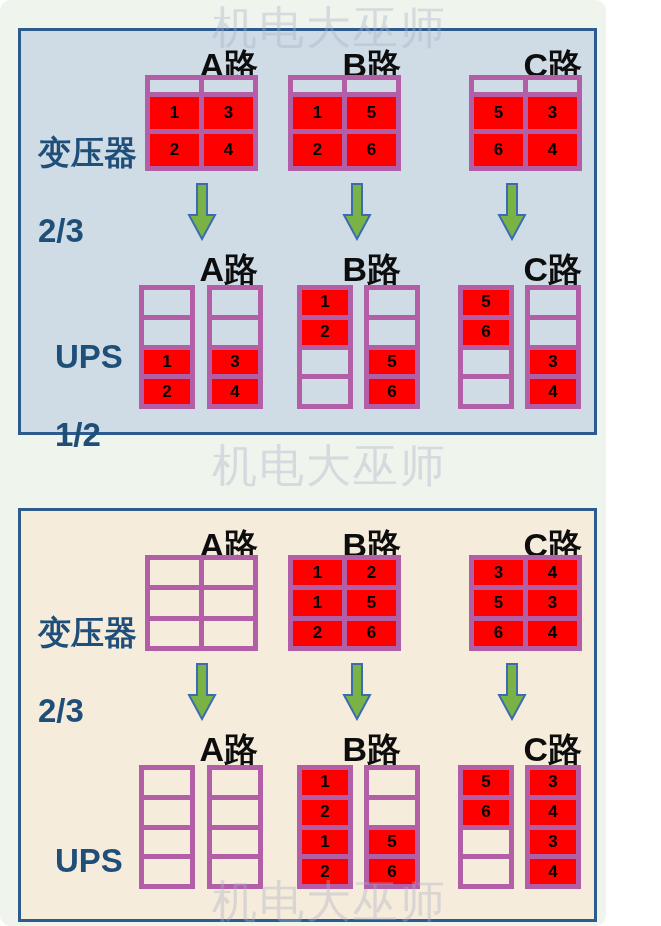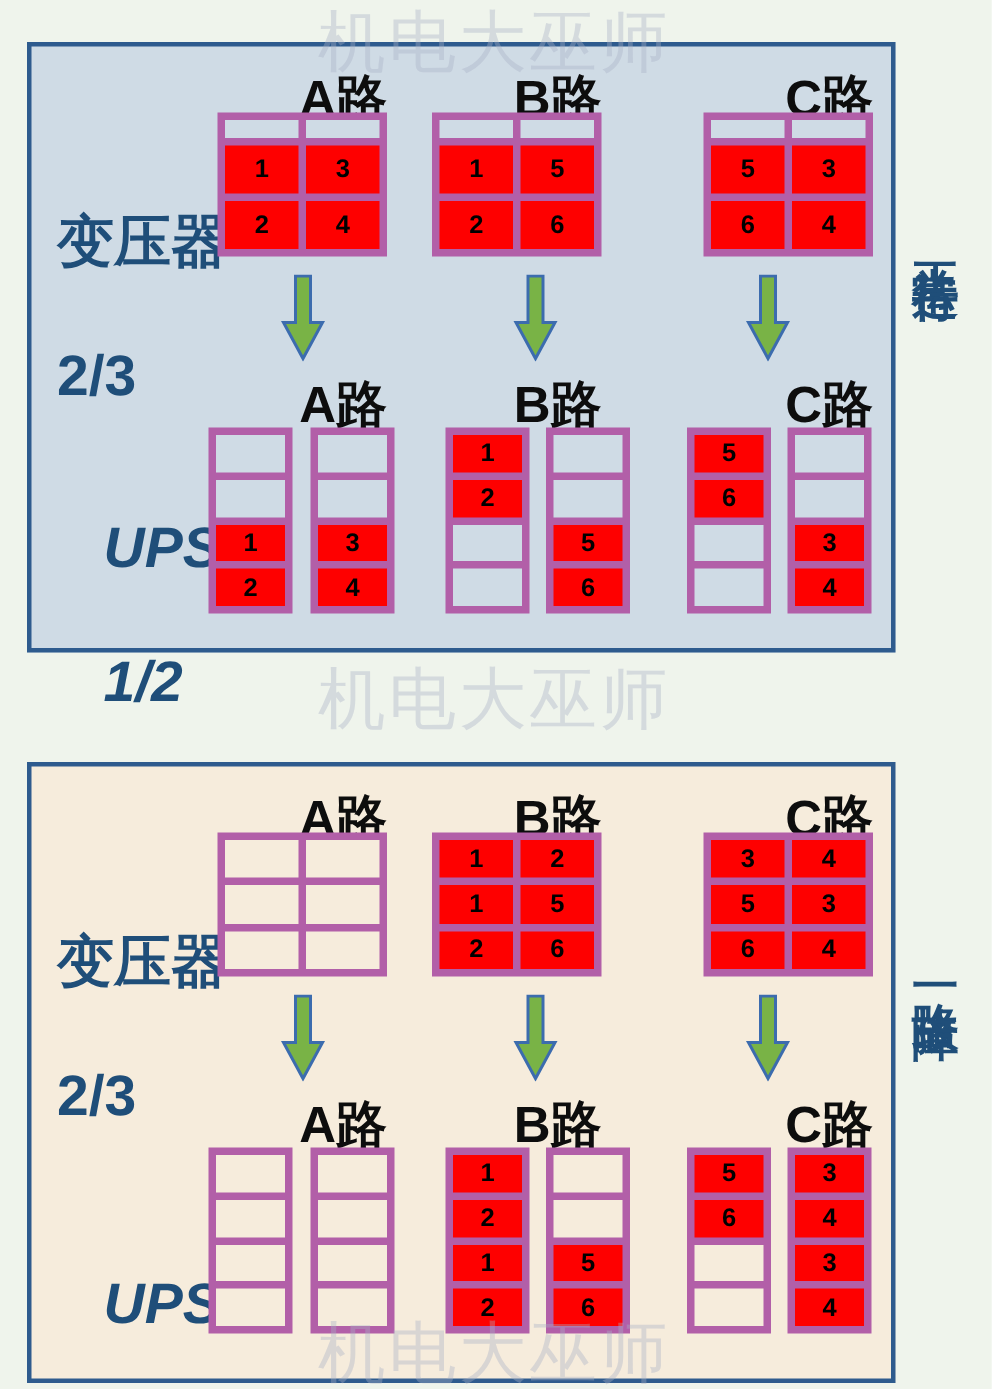--- a/index.html
+++ b/index.html
@@ -1,35 +1,35 @@
 <!DOCTYPE html>
 <html><head>
 <meta charset="utf-8">
 <style>
   html,body{margin:0;padding:0;}
-  .page{position:relative;width:661px;height:926px;background:#eff4ec;overflow:hidden;
-        font-family:"Liberation Sans","DejaVu Sans",sans-serif;}
+  .page{position:relative;width:606px;height:926px;background:#eff4ec;overflow:hidden;
+        font-family:"Liberation Sans","DejaVu Sans",sans-serif;border-radius:11px;}
 
   
   .wm{position:absolute;left:212px;width:250px;font-size:45px;letter-spacing:2px;
       color:rgba(168,176,198,0.38);white-space:nowrap;z-index:6;pointer-events:none;}
   .wm-top{top:-2px;}
   .wm-mid{top:436px;}
   .wm-bot{top:872px;}
 
   
   .panel{position:absolute;left:18px;width:573px;border:3px solid #2e5b8e;box-sizing:content-box;}
   #panel-normal{top:28px;height:401px;background:#cfdbe5;}
   #panel-fault{top:508px;height:408px;background:#f6ecdc;}
 
   
   .sec-label{position:absolute;left:17px;color:#1f4e79;font-weight:bold;
-             font-size:38px;line-height:1.18;white-space:pre-line;}
+             font-size:33px;line-height:1.18;white-space:pre-line;}
   .t-label{top:64px;}
-  .u-label{top:268px;left:48px;font-style:italic;}
+  .u-label{top:268px;left:34px;}
   #panel-fault .u-label{top:292px;}
 
   
   .col-hdr{position:absolute;width:113px;text-align:right;font-size:34px;
            font-weight:bold;color:#0d0d0d;white-space:nowrap;}
   .t-hdr{top:12px;}
   .u-hdr{top:216px;}
   .col-a{left:124px;} .col-b{left:267px;} .col-c{left:448px;}
 
   

